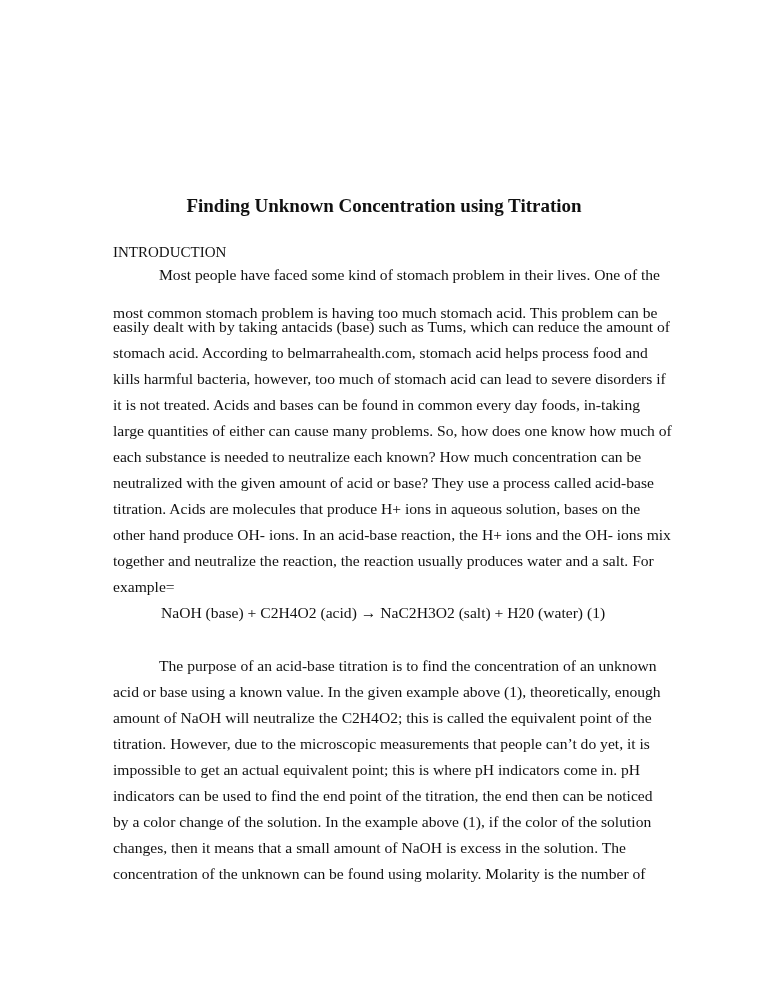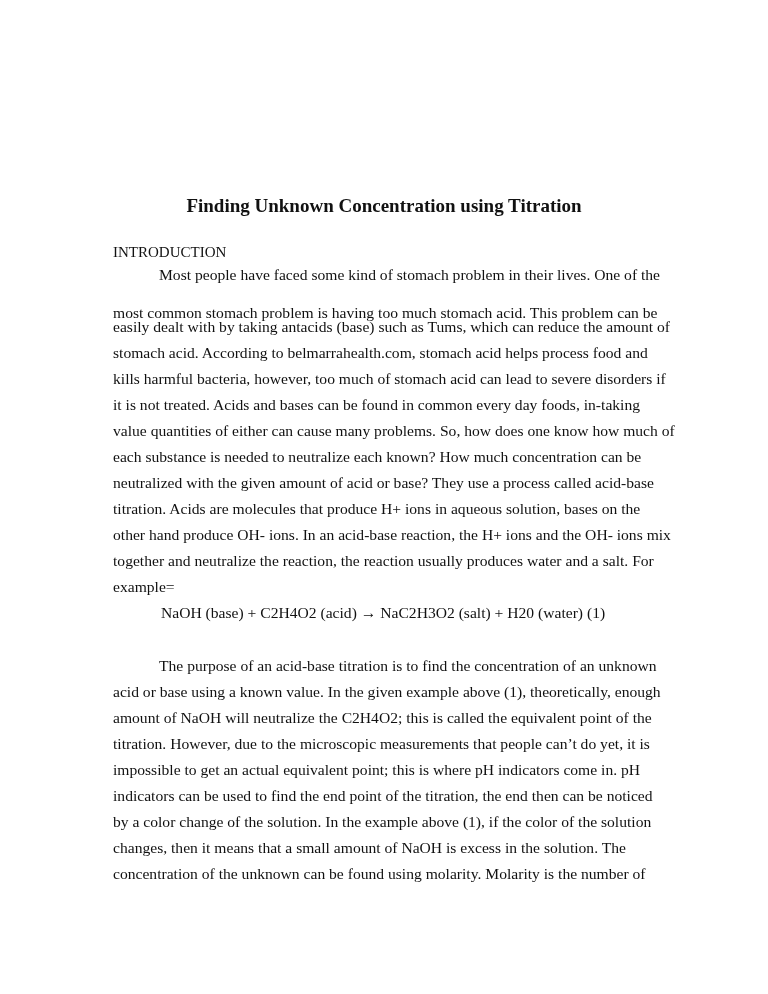--- a/index.html
+++ b/index.html
@@ -24,21 +24,21 @@
 <div class="title">Finding Unknown Concentration using Titration</div>
 
 <div class="section-heading">INTRODUCTION</div>
 
 <div class="line indent" style="top:266px">Most people have faced some kind of stomach problem in their lives. One of the</div>
 <div class="line" style="top:304px">most common stomach problem is having too much stomach acid. This problem can be</div>
 <div class="line" style="top:318px">easily dealt with by taking antacids (base) such as Tums, which can reduce the amount of</div>
 <div class="line" style="top:344px">stomach acid. According to belmarrahealth.com, stomach acid helps process food and</div>
 <div class="line" style="top:370px">kills harmful bacteria, however, too much of stomach acid can lead to severe disorders if</div>
 <div class="line" style="top:396px">it is not treated. Acids and bases can be found in common every day foods, in-taking</div>
-<div class="line" style="top:422px">value quantities of either can cause many problems. So, how does one know how much of</div>
+<div class="line" style="top:422px">large quantities of either can cause many problems. So, how does one know how much of</div>
 <div class="line" style="top:448px">each substance is needed to neutralize each known? How much concentration can be</div>
 <div class="line" style="top:474px">neutralized with the given amount of acid or base? They use a process called acid-base</div>
 <div class="line" style="top:500px">titration. Acids are molecules that produce H+ ions in aqueous solution, bases on the</div>
 <div class="line" style="top:526px">other hand produce OH- ions. In an acid-base reaction, the H+ ions and the OH- ions mix</div>
 <div class="line" style="top:552px">together and neutralize the reaction, the reaction usually produces water and a salt. For</div>
 <div class="line" style="top:578px">example=</div>
 
 <div class="line equation" style="top:604px">NaOH (base) + C2H4O2 (acid) → NaC2H3O2 (salt) + H20 (water) (1)</div>
 
 <div class="line indent" style="top:657px">The purpose of an acid-base titration is to find the concentration of an unknown</div>

